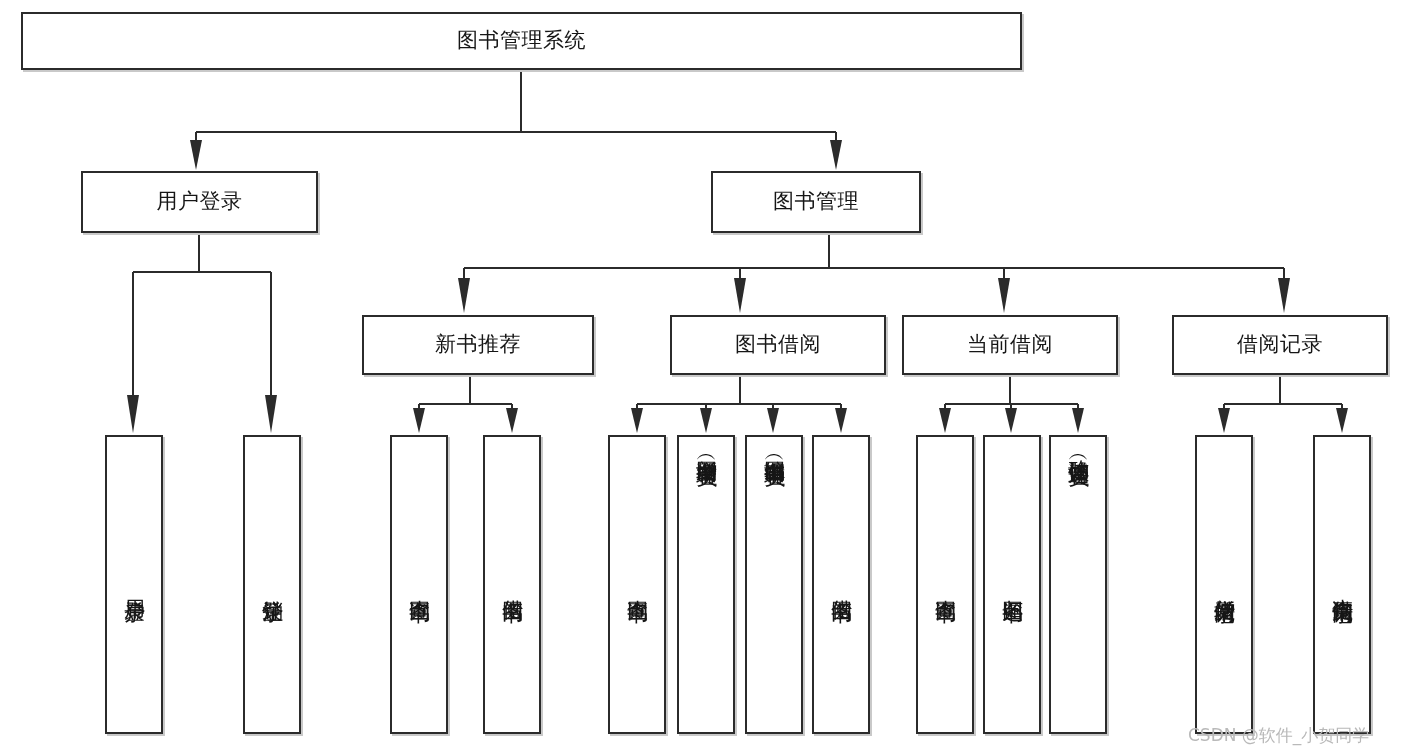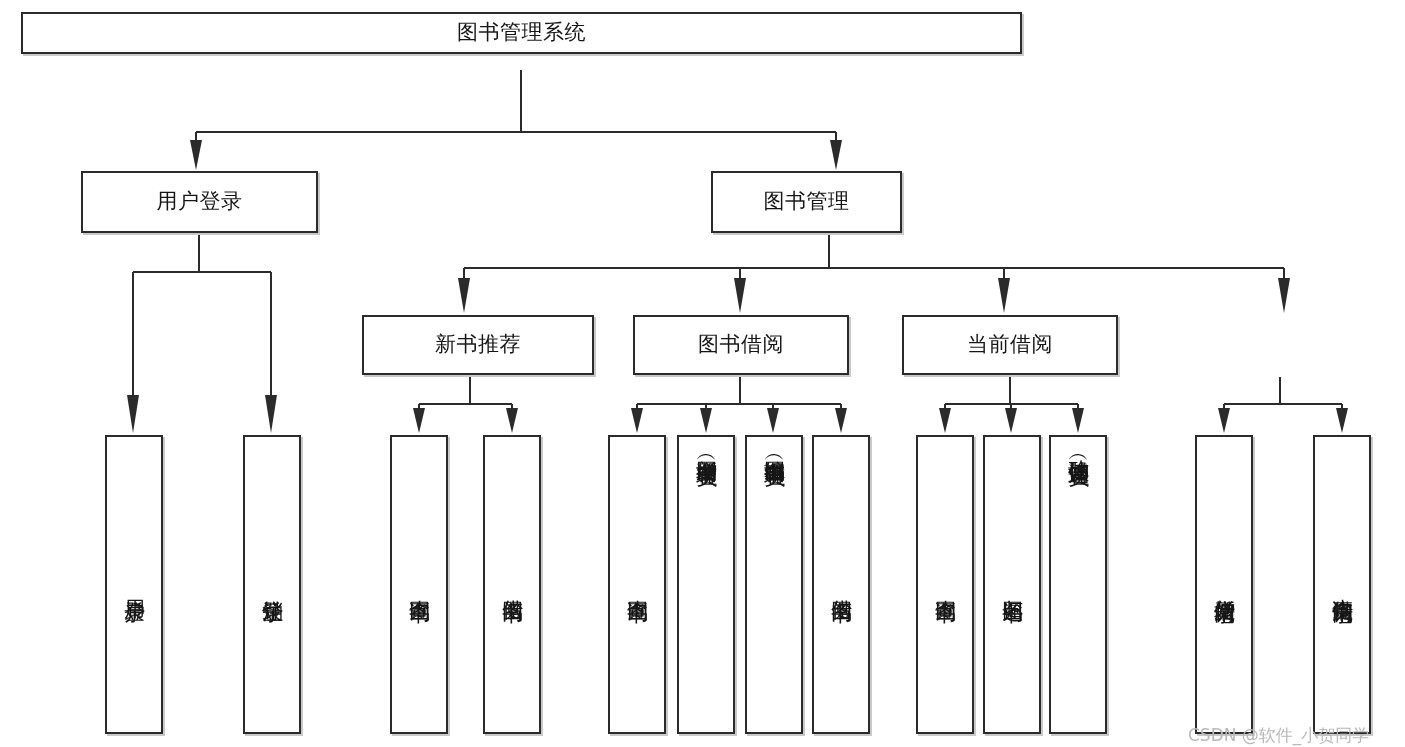--- a/index.html
+++ b/index.html
@@ -159,44 +159,47 @@
 
       <polygon points="939,408 951,408 945,433"></polygon>
       <polygon points="1005,408 1017,408 1011,433"></polygon>
       <polygon points="1072,408 1084,408 1078,433"></polygon>
 
       <polygon points="1218,408 1230,408 1224,433"></polygon>
       <polygon points="1336,408 1348,408 1342,433"></polygon>
     </g>
   </svg>
 
-  <div class="node shadowed" style="left:21px; top:12px; width:1001px; height:42px;">
+  <div class="node shadowed" style="left:21px; top:12px; width:1001px; height:58px;">
     <span class="label">图书管理系统</span>
   </div>
 
   <div class="node shadowed" style="left:81px; top:171px; width:237px; height:62px;">
     <span class="label">用户登录</span>
   </div>
 
-  <div class="node shadowed" style="left:711px; top:171px; width:191px; height:62px;">
+  <div class="node shadowed" style="left:711px; top:171px; width:210px; height:62px;">
     <span class="label">图书管理</span>
   </div>
 
   <div class="node shadowed" style="left:362px; top:315px; width:232px; height:60px;">
     <span class="label">新书推荐</span>
   </div>
 
-  <div class="node shadowed" style="left:633px; top:315px; width:216px; height:60px;">
+  <div class="node shadowed" style="left:670px; top:315px; width:216px; height:60px;">
     <span class="label">图书借阅</span>
   </div>
 
   <div class="node shadowed" style="left:902px; top:315px; width:216px; height:60px;">
     <span class="label">当前借阅</span>
   </div>
 
+  <div class="node shadowed" style="left:1172px; top:315px; width:216px; height:60px;">
+    <span class="label">借阅记录</span>
+  </div>
 
   <div class="node vertical vcenter shadowed" style="left:105px; top:435px; width:58px; height:299px;">
     <span class="label">用户登录</span>
   </div>
 
   <div class="node vertical vcenter shadowed" style="left:243px; top:435px; width:58px; height:299px;">
     <span class="label">注销登录</span>
   </div>
 
   <div class="node vertical vcenter shadowed" style="left:390px; top:435px; width:58px; height:299px;">

